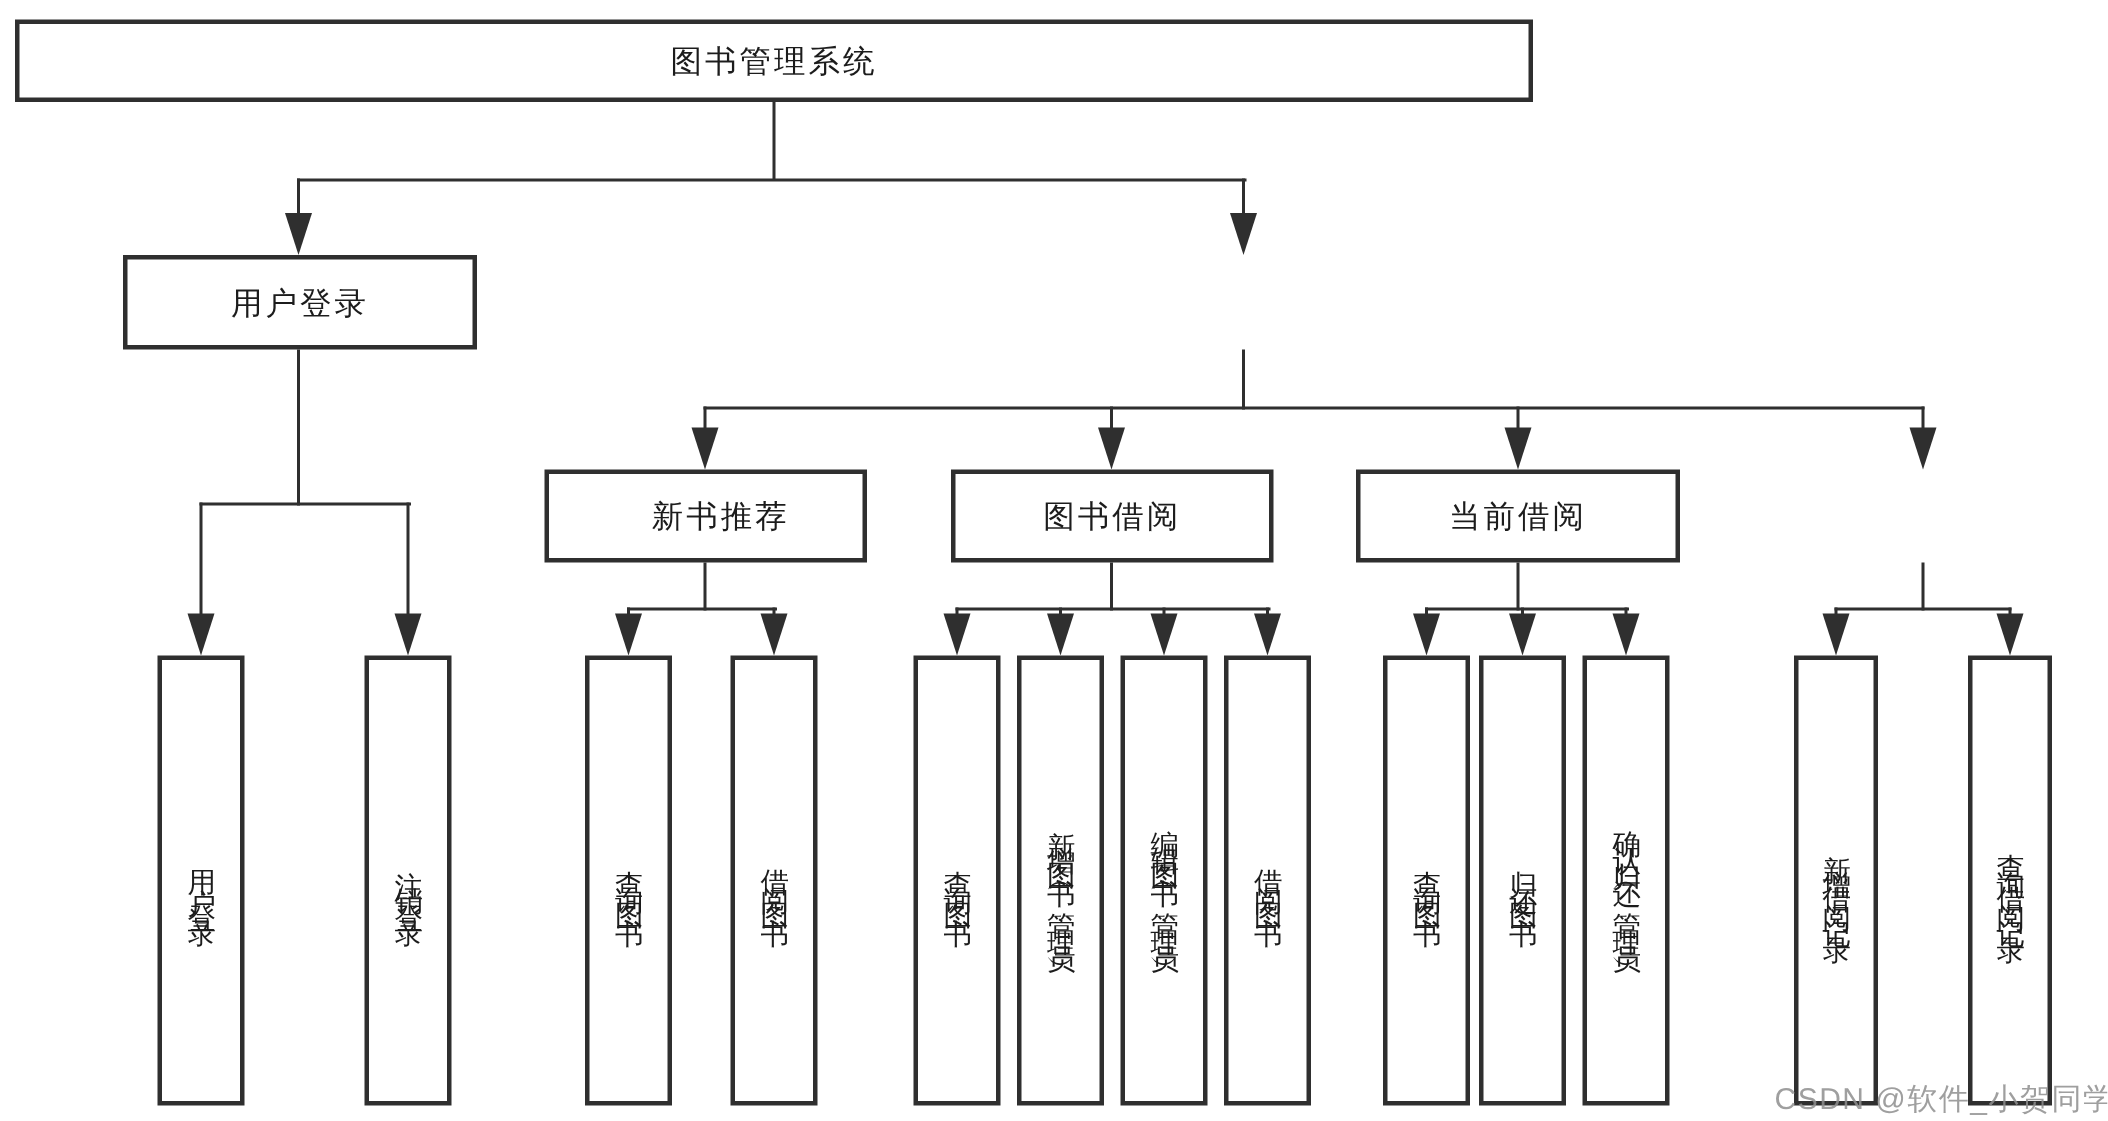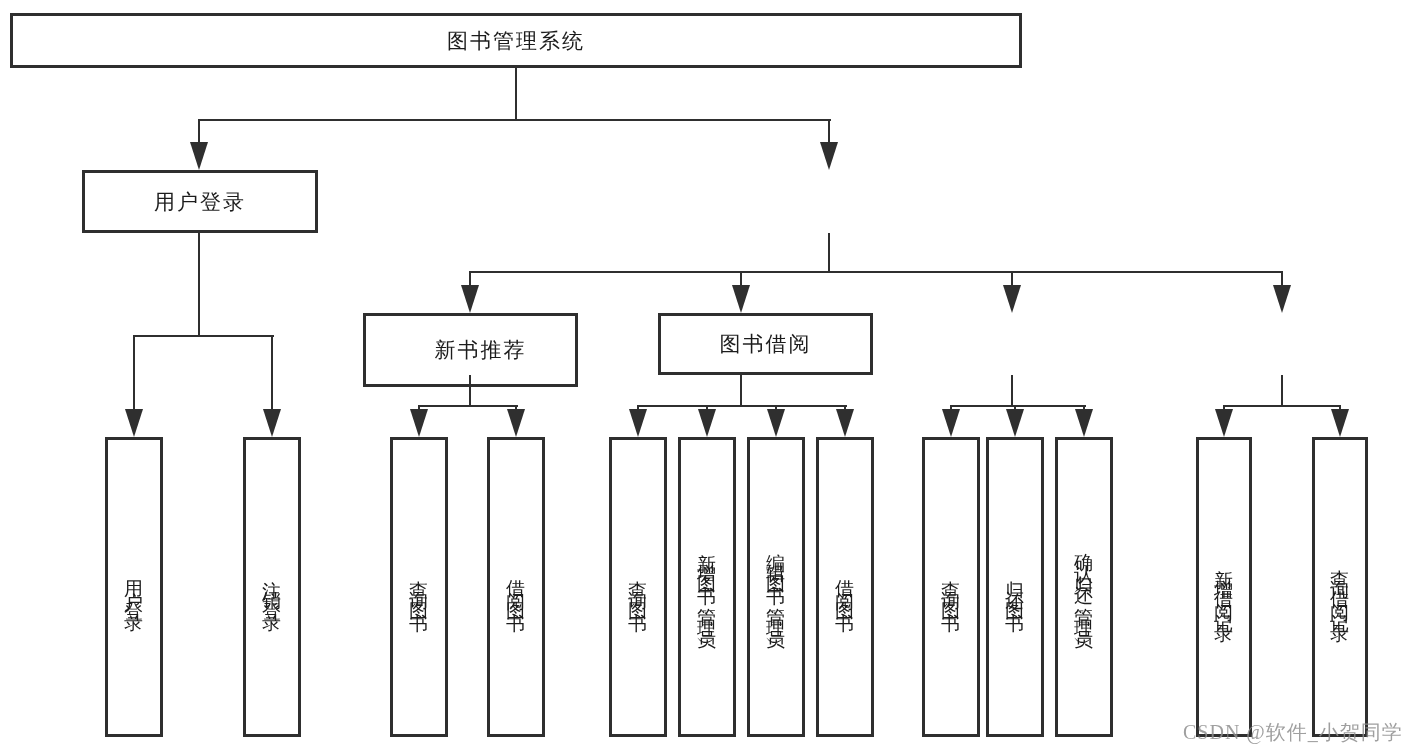--- a/index.html
+++ b/index.html
@@ -2,21 +2,21 @@
 <html style="--line: #2f2f2f; --box_border: #2f2f2f; --text: #1c1c1c; --watermark: #8f8f8f; --background: #ffffff;"><head>
 <meta charset="utf-8">
 <style>
   :root{
     --line:#2f2f2f; --box_border:#2f2f2f; --text:#1c1c1c;
     --watermark:#8f8f8f; --background:#ffffff;
   }
   html,body{margin:0;padding:0;background:var(--background);}
   .stage{
     position:relative;width:1405px;height:747px;background:var(--background);
-    font-family:Liberation Serif, serif;overflow:hidden;
+    font-family:Liberation Sans, sans-serif;overflow:hidden;
   }
   .node{
     position:absolute;box-sizing:border-box;border:3px solid var(--box_border);
     background:#fff;display:flex;align-items:center;justify-content:center;
     font-size:21px;color:var(--text);letter-spacing:2px;white-space:nowrap;
   }
   .leaf{
     position:absolute;box-sizing:border-box;border:3px solid var(--box_border);
     background:#fff;display:flex;align-items:center;justify-content:center;
   }
@@ -67,25 +67,28 @@
   <div class="hline" style="left:469px;top:271px;width:814px;"></div>
   <div class="vline" style="left:469px;top:271px;height:16px;"></div>
   <div class="ah" style="left:461px;top:285px;"></div>
   <div class="vline" style="left:740px;top:271px;height:16px;"></div>
   <div class="ah" style="left:732px;top:285px;"></div>
   <div class="vline" style="left:1011px;top:271px;height:16px;"></div>
   <div class="ah" style="left:1003px;top:285px;"></div>
   <div class="vline" style="left:1281px;top:271px;height:16px;"></div>
   <div class="ah" style="left:1273px;top:285px;"></div>
 
-  <div class="node" style="left:363px;top:313px;width:215px;height:74px;padding-left:20px;">
+  <div class="node" style="left:363px;top:313px;width:215px;height:62px;padding-left:20px;">
     <span>新书推荐</span>
   </div>
-  <div class="node" style="left:634px;top:313px;width:215px;height:62px;margin-left:24px;">
+  <div class="node" style="left:634px;top:313px;width:215px;height:62px;">
     <span>图书借阅</span>
+  </div>
+  <div class="node" style="left:904px;top:313px;width:216px;height:62px;">
+    <span>当前借阅</span>
   </div>
 
   <div class="vline" style="left:469px;top:375px;height:32px;"></div>
   <div class="vline" style="left:740px;top:375px;height:32px;"></div>
   <div class="vline" style="left:1011px;top:375px;height:32px;"></div>
   <div class="vline" style="left:1281px;top:375px;height:32px;"></div>
 
   <div class="hline" style="left:418px;top:405px;width:100px;"></div>
   <div class="hline" style="left:637px;top:405px;width:210px;"></div>
   <div class="hline" style="left:950px;top:405px;width:136px;"></div>

